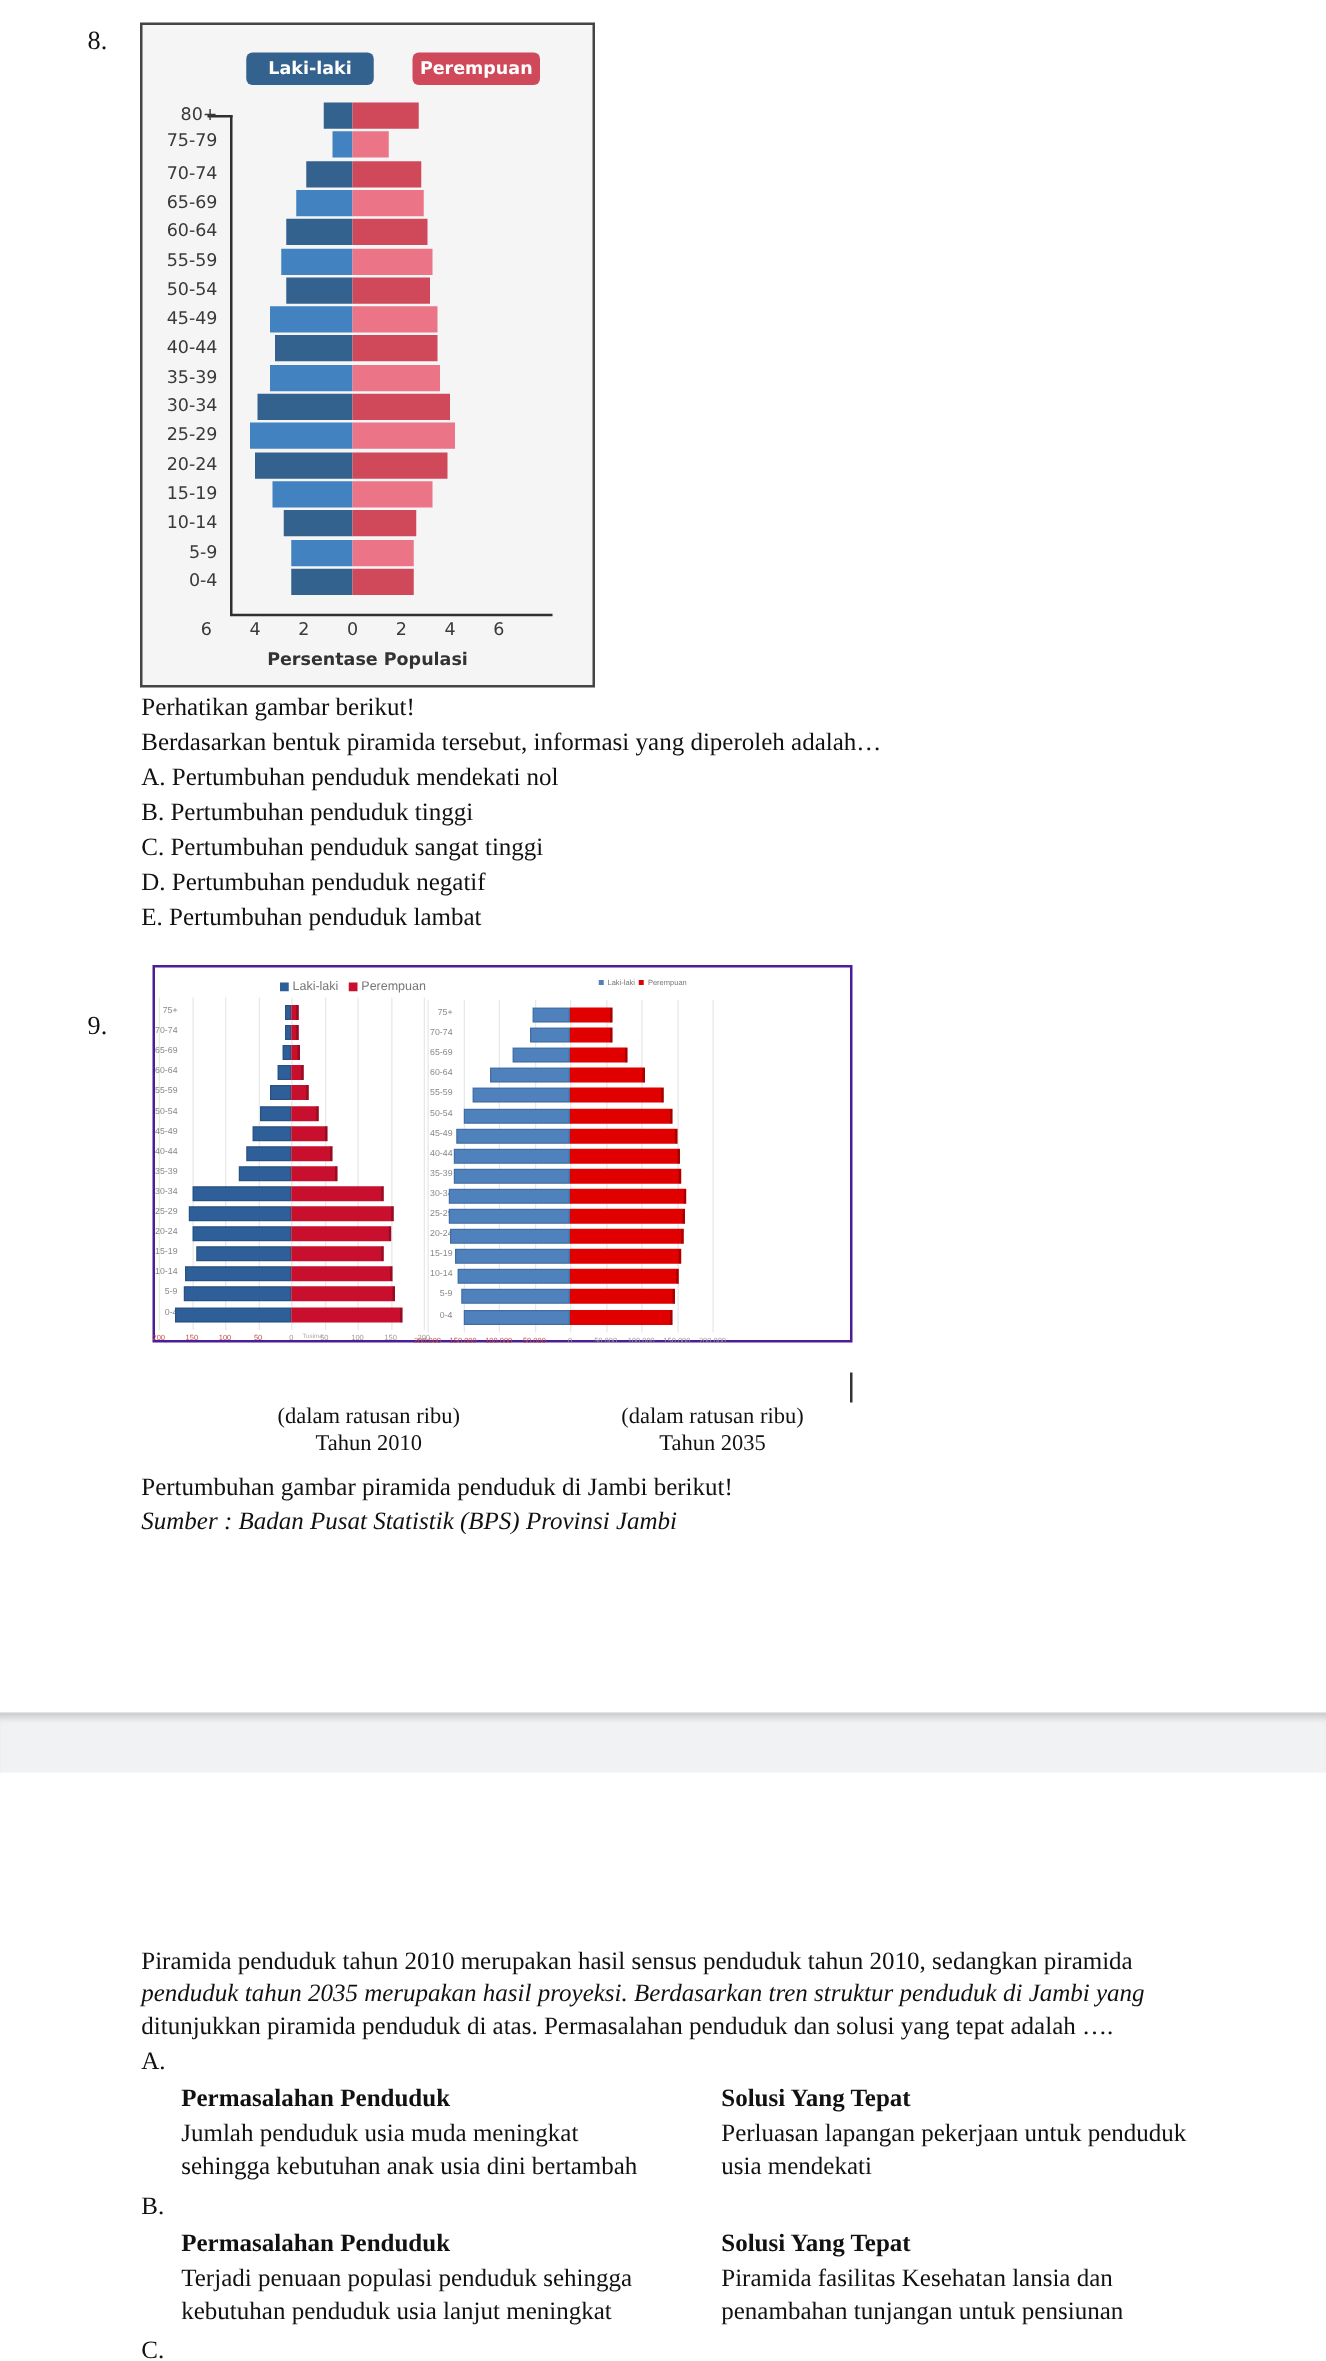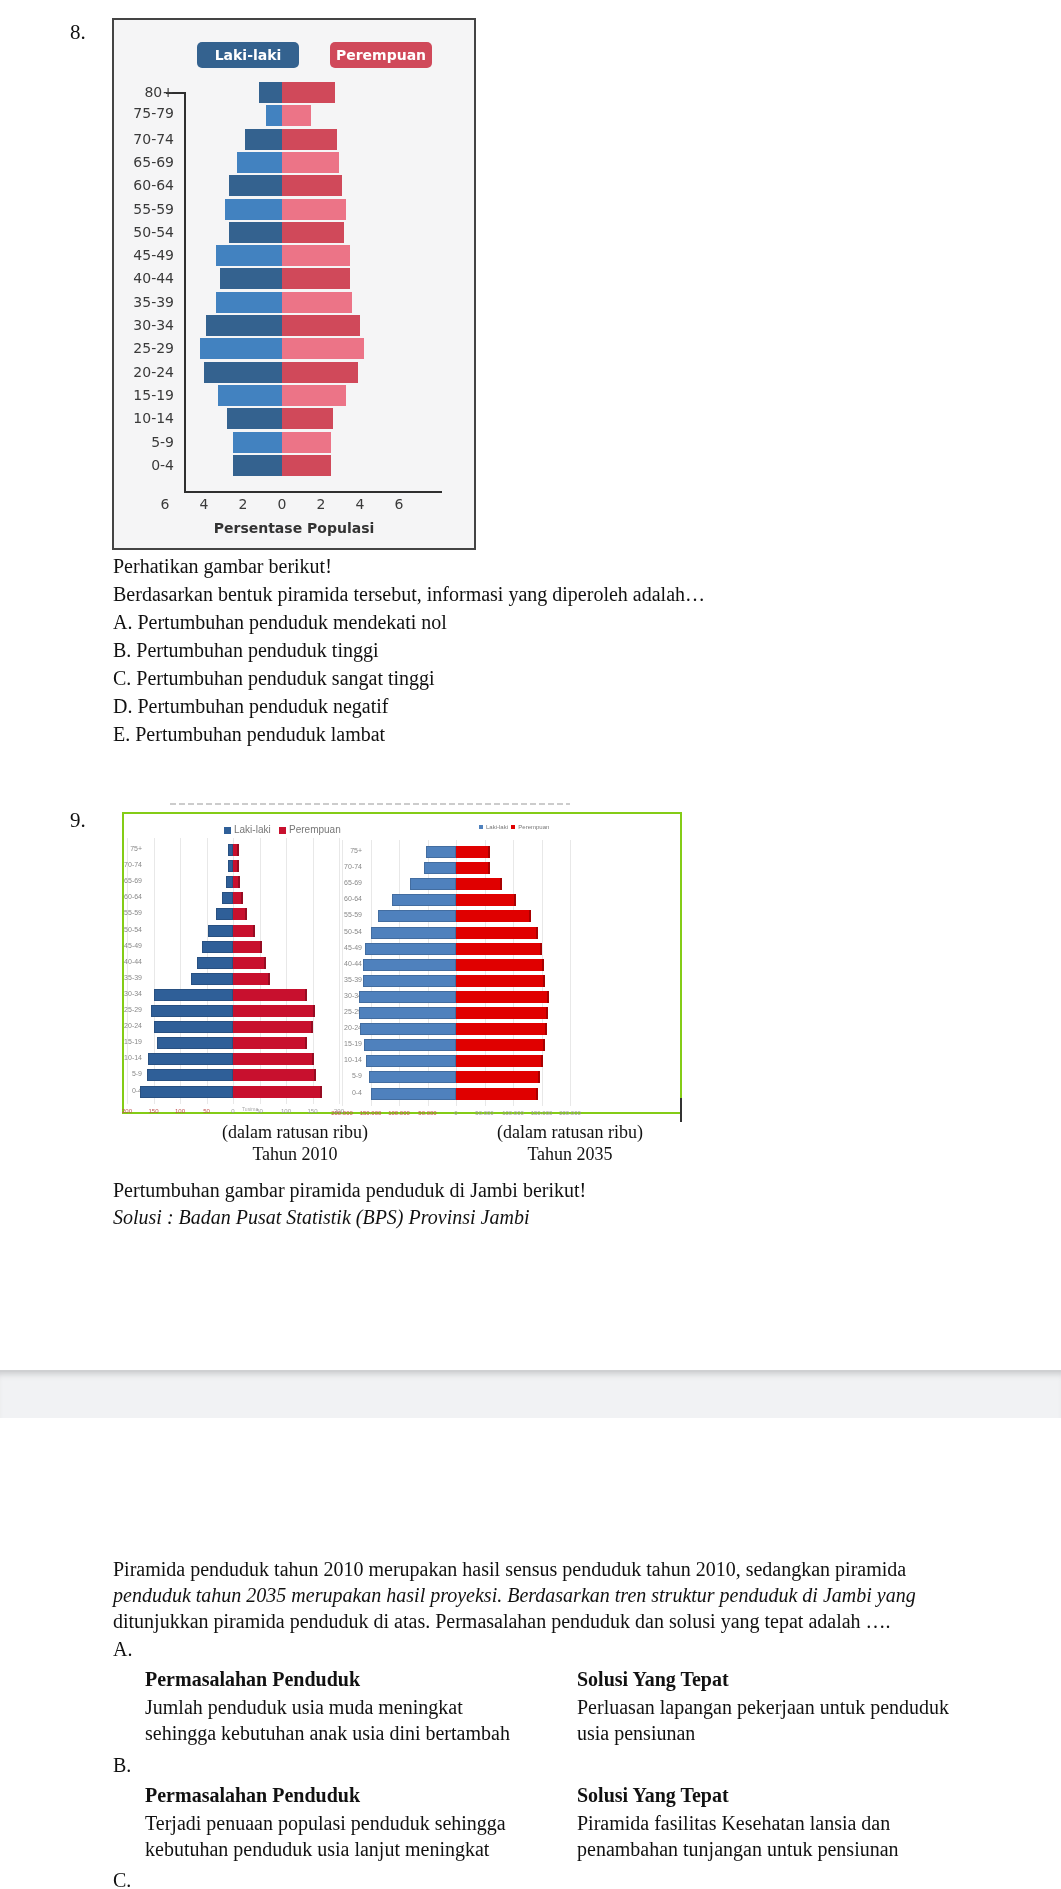--- a/index.html
+++ b/index.html
@@ -16,21 +16,21 @@
   .c8-label { position:absolute; left:0; width:60px; text-align:right; font-family:"DejaVu Sans", sans-serif;
               font-size:14px; color:#3a3a3a; }
   .c8-axis-y { position:absolute; left:70px; top:72px; width:2px; height:400px; background:#2f2f2f; }
   .c8-axis-ytop { position:absolute; left:52px; top:72px; width:20px; height:2px; background:#2f2f2f; }
   .c8-axis-x { position:absolute; left:70px; top:471px; width:258px; height:2px; background:#2f2f2f; }
   .c8-tick { position:absolute; top:476px; width:20px; text-align:center; font-family:"DejaVu Sans", sans-serif; font-size:14px; color:#3a3a3a; }
   .c8-xlabel { position:absolute; top:500px; left:0; width:360px; text-align:center; font-family:"DejaVu Sans", sans-serif; font-weight:bold; font-size:14px; color:#333; }
   .bar { position:absolute; height:21px; }
 
   
-  #c9 { left:122px; top:812px; width:560px; height:302px; border:2px solid #84cc16; background:#fff; box-sizing:border-box; }
+  #c9 { left:122px; top:772px; width:560px; height:302px; border:2px solid #4c1d95; background:#fff; box-sizing:border-box; }
   .c9-legend { position:absolute; top:10px; font-family:"Liberation Sans", sans-serif; font-size:10px; color:#777; white-space:nowrap; }
   .c9-legend .sw { display:inline-block; width:7px; height:7px; margin-right:3px; vertical-align:middle; }
   .c9-label { position:absolute; font-family:"Liberation Sans", sans-serif; font-size:7px; color:#888; text-align:right; width:26px; }
   .grid { position:absolute; width:1px; background:#e8e8e8; }
   .c9-tick { position:absolute; font-family:"Liberation Sans", sans-serif; font-size:6px; width:34px; text-align:center; }
   .cap { position:absolute; font-size:18px; text-align:center; white-space:nowrap; }
 
   .pagebreak { left:0; top:1370px; width:1061px; height:46px; background:#f1f2f4;
                border-top:2px solid #cfd0d2; box-shadow: inset 0 6px 6px -4px #c9cacc; }
 
@@ -273,35 +273,35 @@
   <div class="abs" style="left:118px; top:292px; font-family:'Liberation Sans',sans-serif; font-size:5px; color:#aaa;">Tusima</div>
 </div>
 <div class="abs" style="left:680px; top:1098px; width:2px; height:24px; background:#333;"></div>
 
 <div class="cap" style="left:190px; top:1122px; width:210px;">(dalam ratusan ribu)</div>
 <div class="cap" style="left:190px; top:1144px; width:210px;text-align:center;">Tahun 2010</div>
 <div class="cap" style="left:465px; top:1122px; width:210px;">(dalam ratusan ribu)</div>
 <div class="cap" style="left:465px; top:1144px; width:210px;">Tahun 2035</div>
 
 <div class="abs txt" style="left:113px; top:1176px;">Pertumbuhan gambar piramida penduduk di Jambi berikut!</div>
-<div class="abs txt" style="left:113px; top:1203px; font-style:italic;">Solusi : Badan Pusat Statistik (BPS) Provinsi Jambi</div>
+<div class="abs txt" style="left:113px; top:1203px; font-style:italic;">Sumber : Badan Pusat Statistik (BPS) Provinsi Jambi</div>
 
 <div class="abs pagebreak"></div>
 
 <div class="abs txt" style="left:113px; top:1555px;">Piramida penduduk tahun 2010 merupakan hasil sensus penduduk tahun 2010, sedangkan piramida</div>
 <div class="abs txt" style="left:113px; top:1581px;font-style:italic;">penduduk tahun 2035 merupakan hasil proyeksi. Berdasarkan tren struktur penduduk di Jambi yang</div>
 <div class="abs txt" style="left:113px; top:1607px;">ditunjukkan piramida penduduk di atas. Permasalahan penduduk dan solusi yang tepat adalah ….</div>
 
 <div class="abs txt" style="left:113px; top:1635px;">A.</div>
 <div class="abs txt colhead" style="left:145px; top:1665px;">Permasalahan Penduduk</div>
 <div class="abs txt colhead" style="left:577px; top:1665px;">Solusi Yang Tepat</div>
 <div class="abs txt" style="left:145px; top:1693px;">Jumlah penduduk usia muda meningkat</div>
 <div class="abs txt" style="left:145px; top:1719px;">sehingga kebutuhan anak usia dini bertambah</div>
 <div class="abs txt" style="left:577px; top:1693px;">Perluasan lapangan pekerjaan untuk penduduk</div>
-<div class="abs txt" style="left:577px; top:1719px;">usia pensiunan</div>
+<div class="abs txt" style="left:577px; top:1719px;">usia mendekati</div>
 
 <div class="abs txt" style="left:113px; top:1751px;">B.</div>
 <div class="abs txt colhead" style="left:145px; top:1781px;">Permasalahan Penduduk</div>
 <div class="abs txt colhead" style="left:577px; top:1781px;">Solusi Yang Tepat</div>
 <div class="abs txt" style="left:145px; top:1809px;">Terjadi penuaan populasi penduduk sehingga</div>
 <div class="abs txt" style="left:145px; top:1835px;">kebutuhan penduduk usia lanjut meningkat</div>
 <div class="abs txt" style="left:577px; top:1809px;">Piramida fasilitas Kesehatan lansia dan</div>
 <div class="abs txt" style="left:577px; top:1835px;">penambahan tunjangan untuk pensiunan</div>
 
 <div class="abs txt" style="left:113px; top:1866px;">C.</div>

